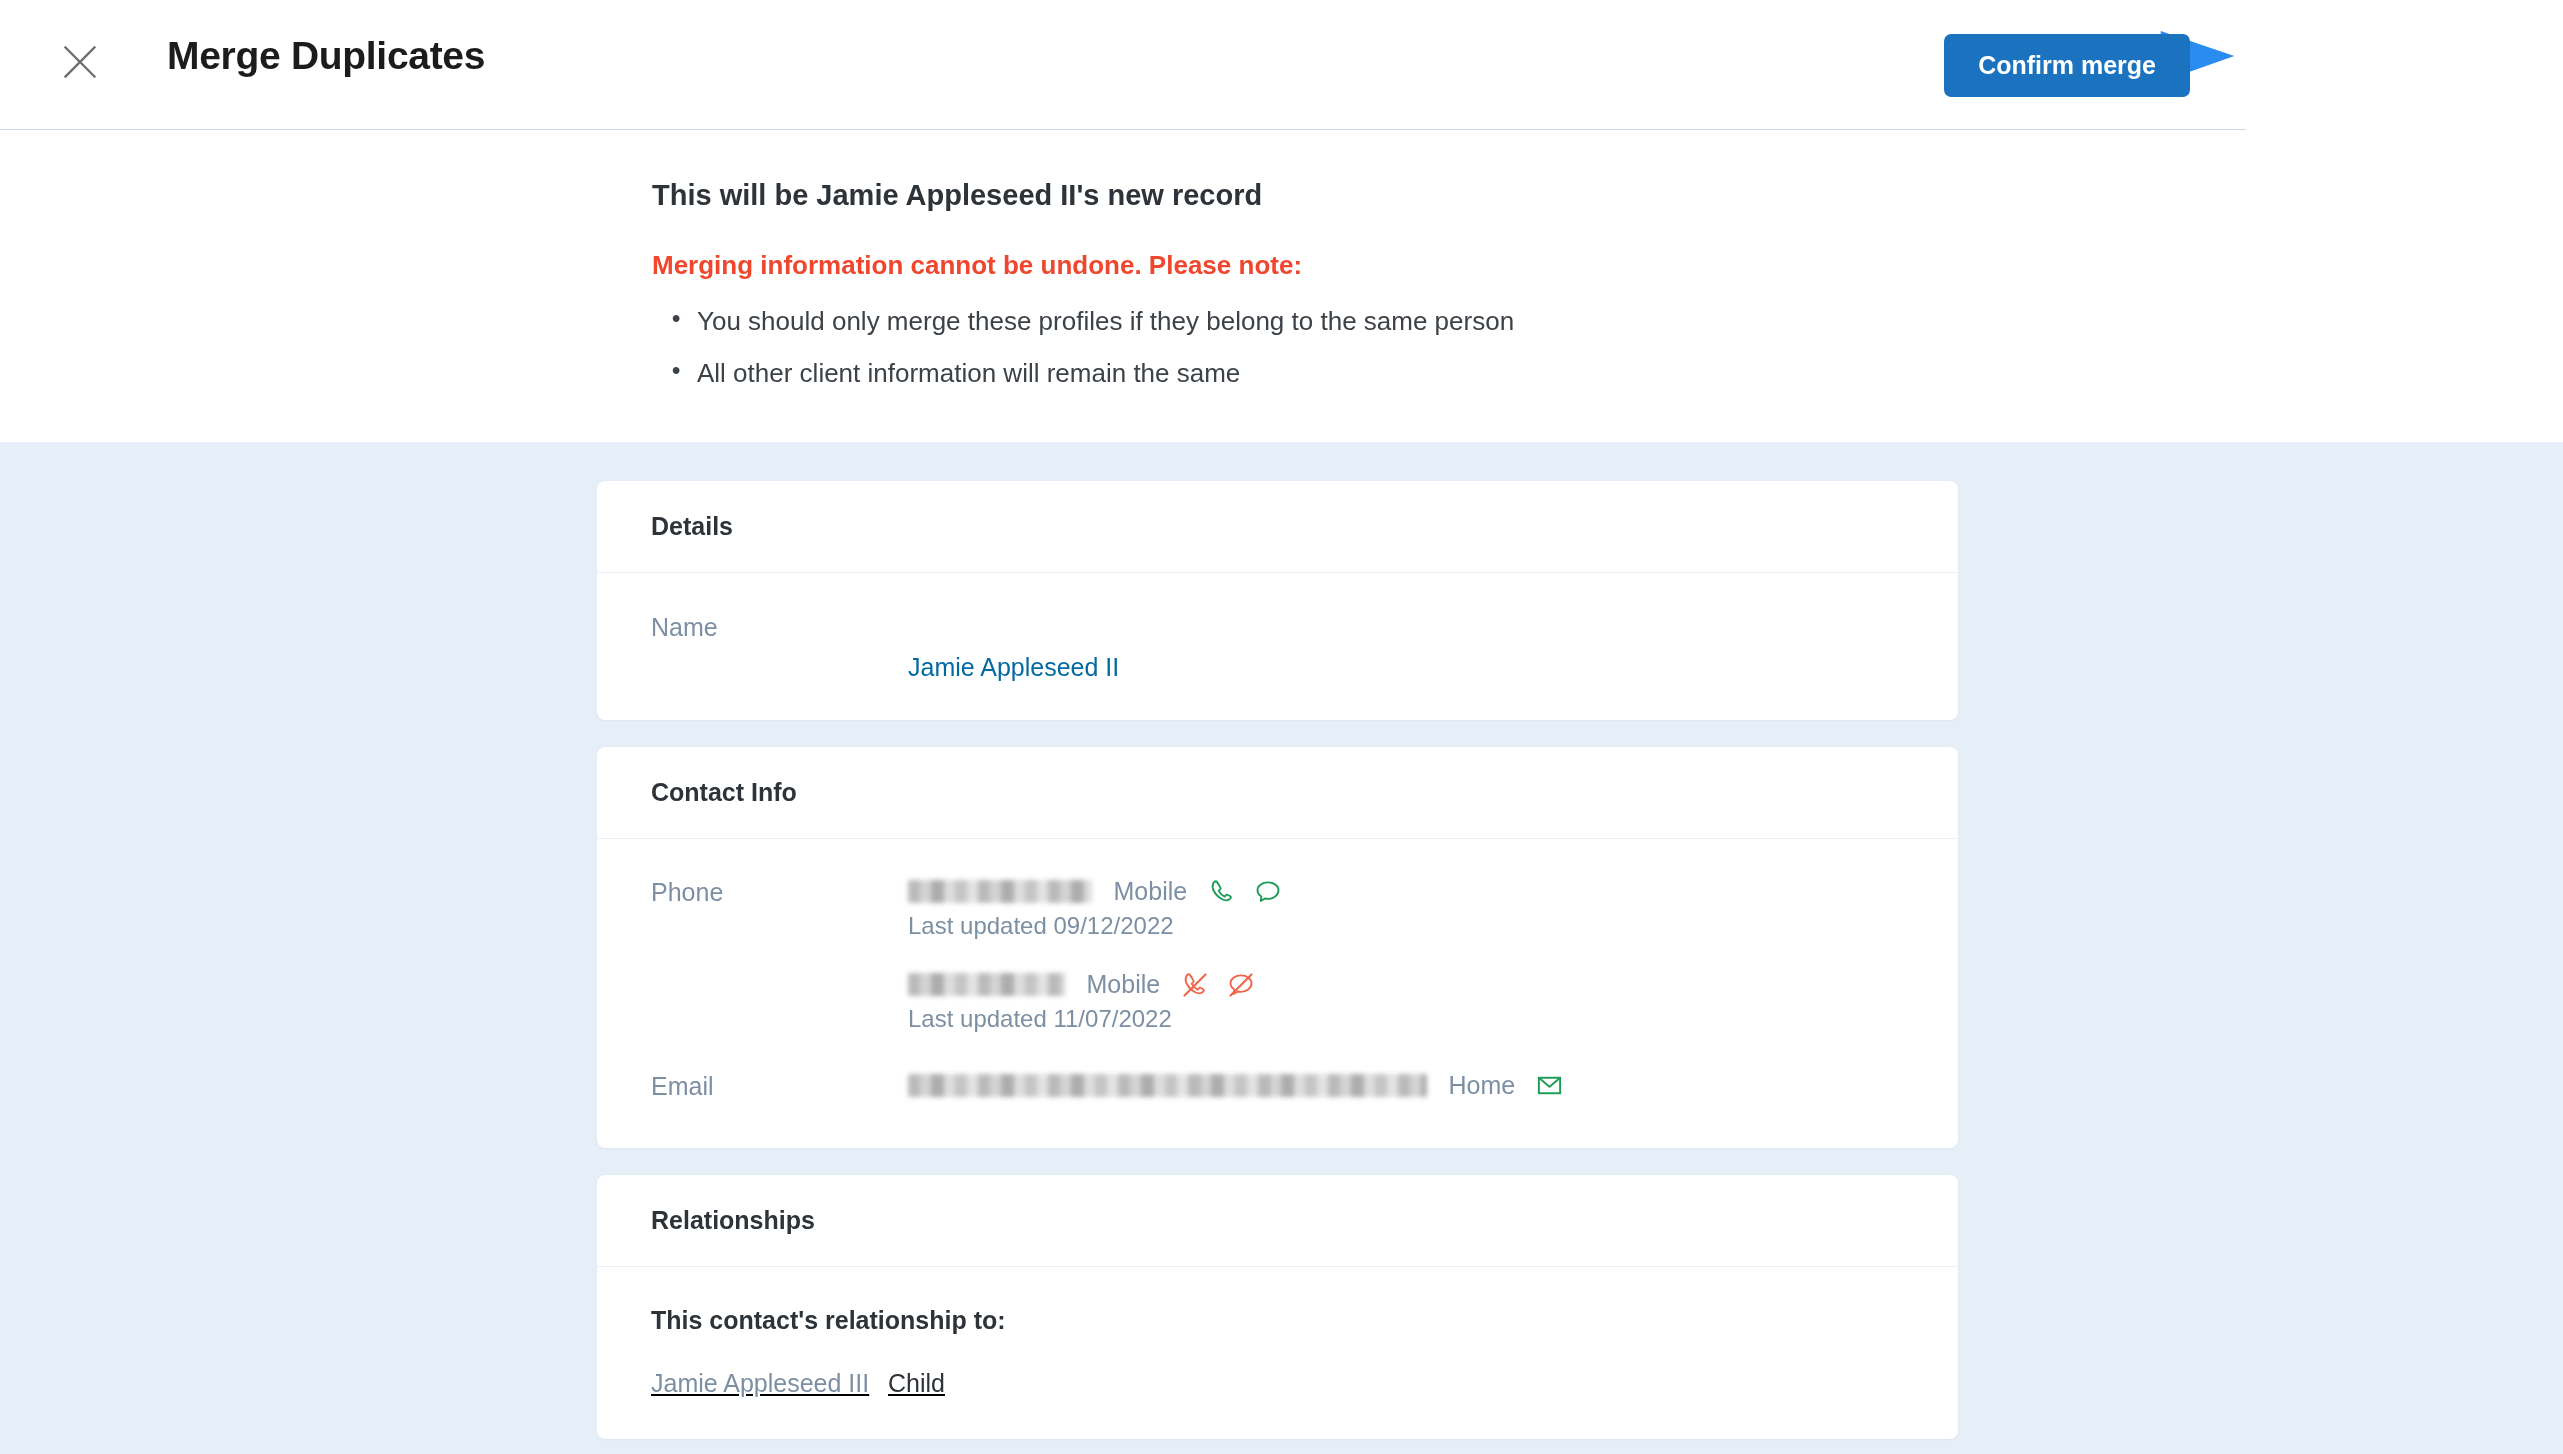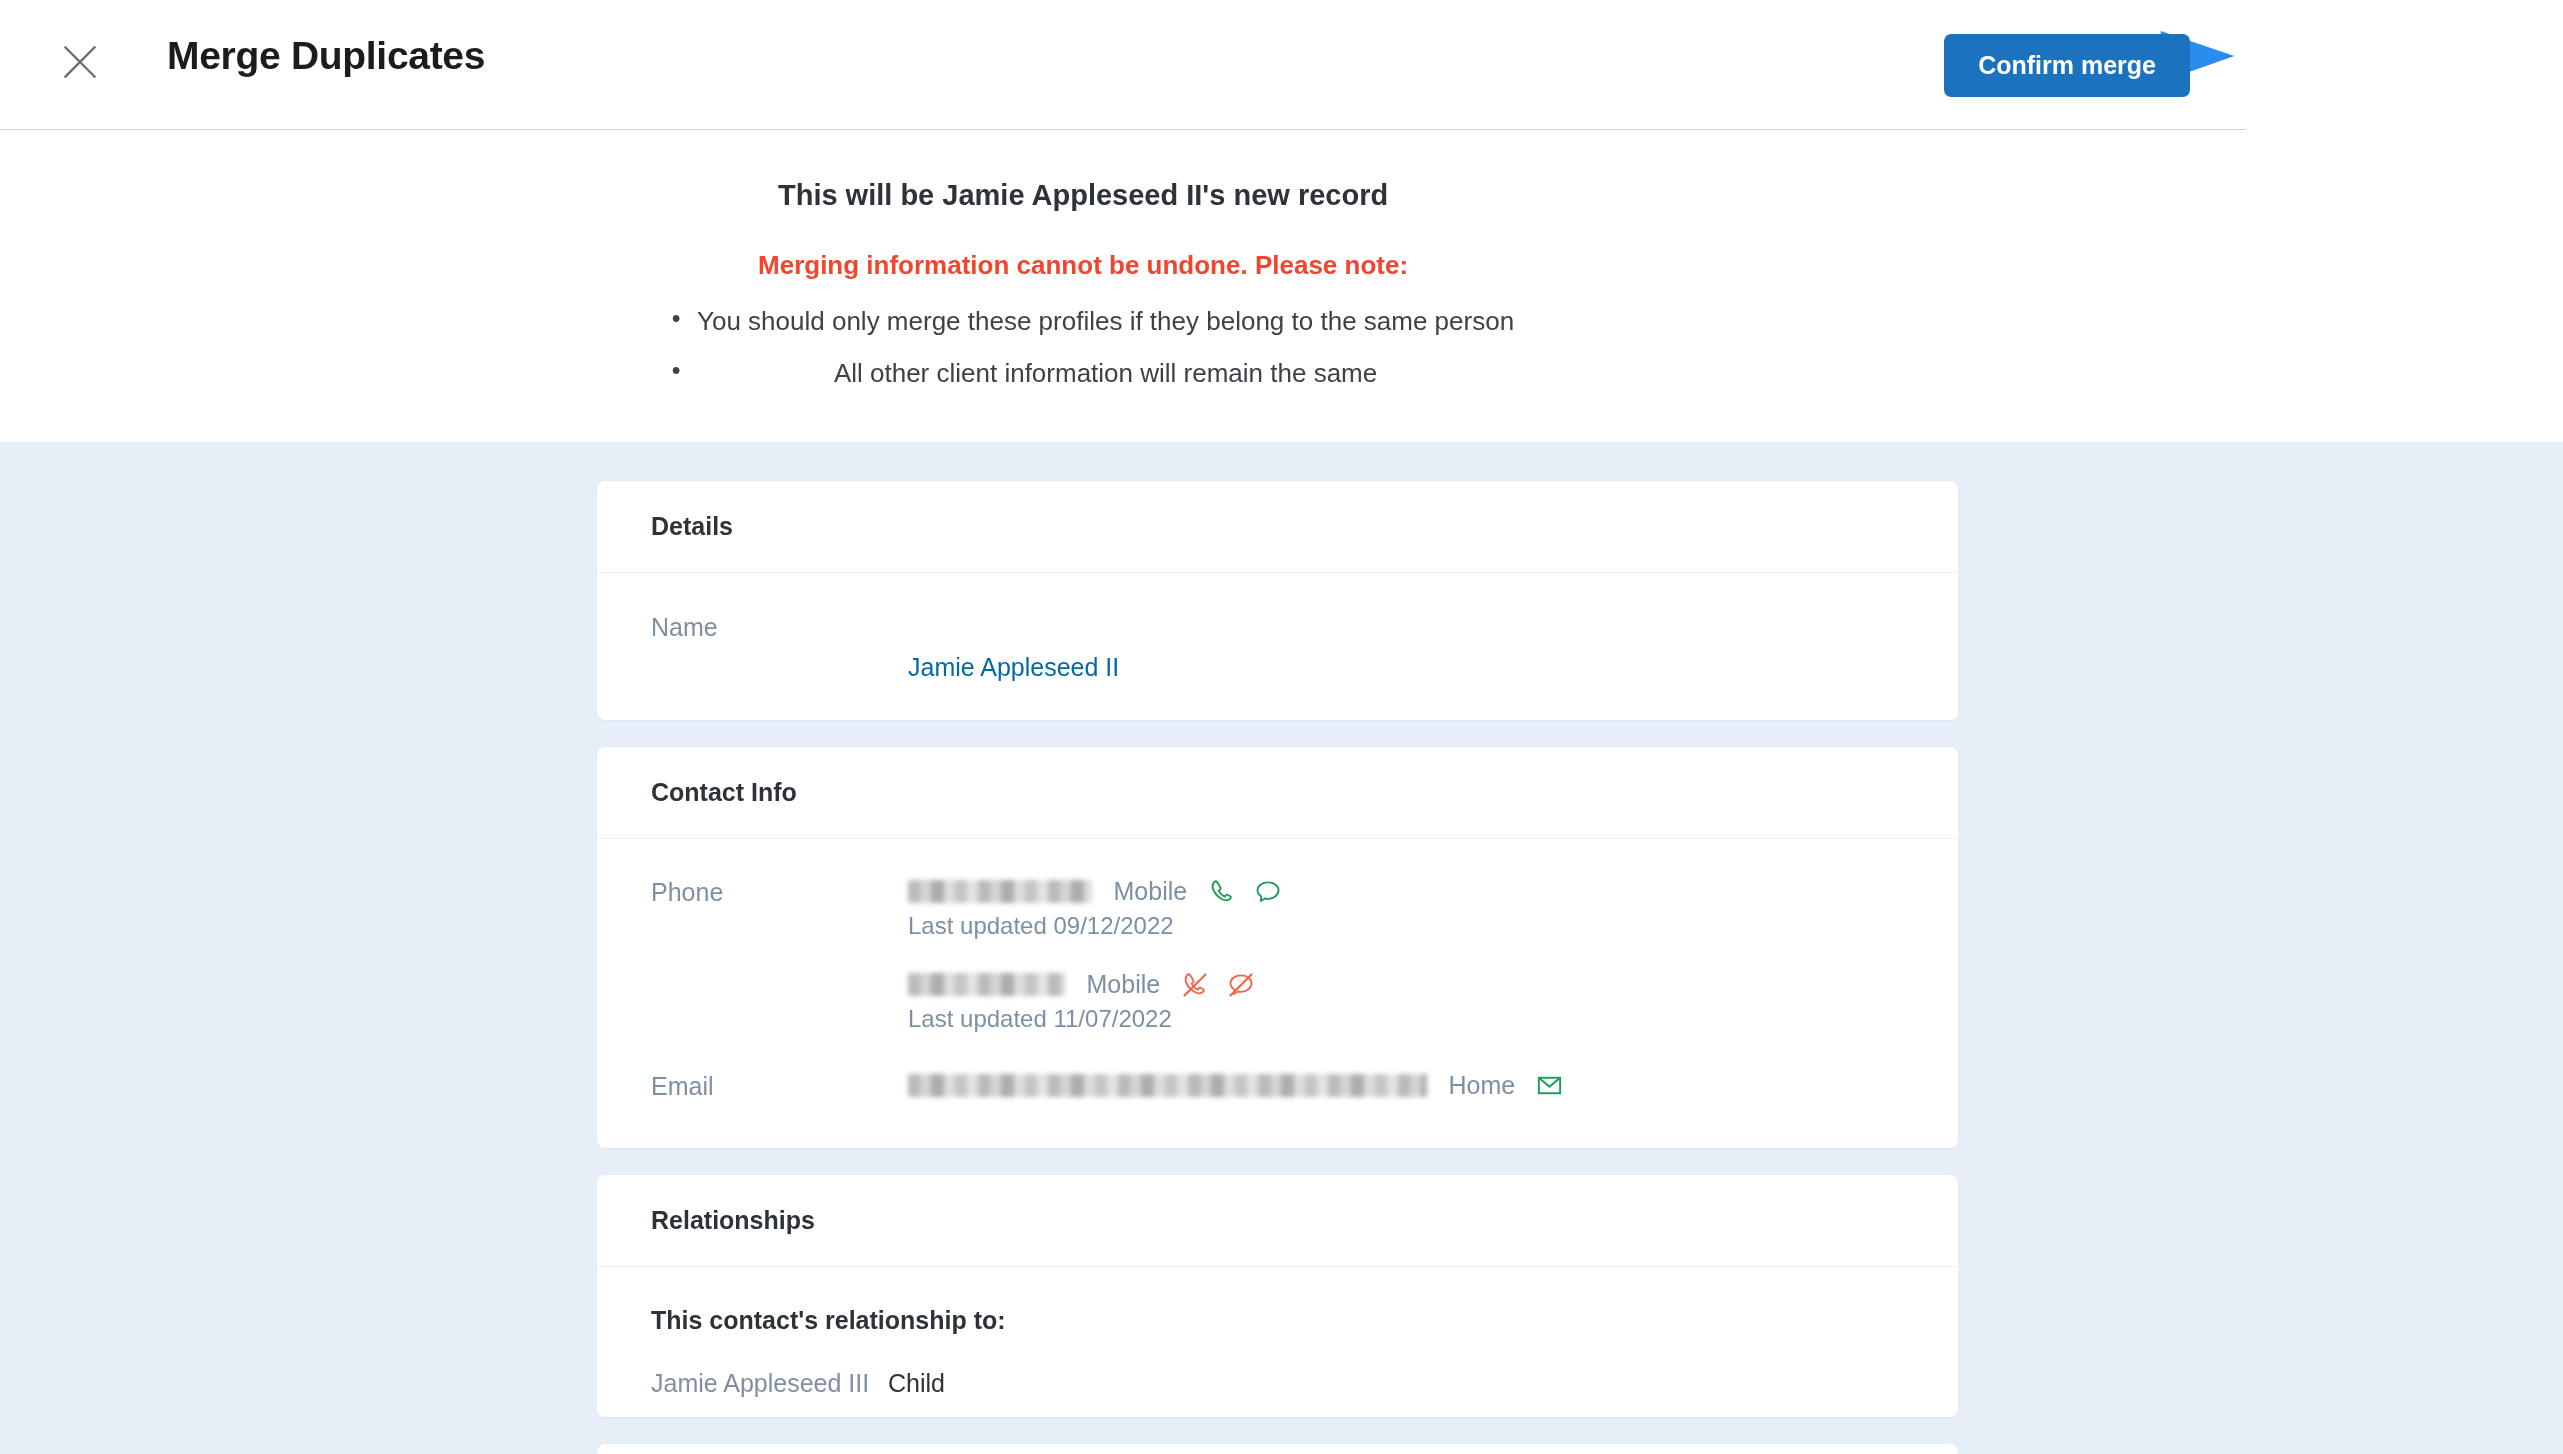--- a/index.html
+++ b/index.html
@@ -67,21 +67,21 @@
   }
 
   
   .intro {
     position: absolute;
     top: 130px; left: 0;
     width: 2563px;
     height: 312px;
     background: #ffffff;
   }
-  .intro-inner { position: absolute; left: 652px; top: 49px; text-align: center; }
+  .intro-inner { position: absolute; left: 652px; top: 49px; }
   .intro-heading {
     font-size: 29px;
     font-weight: bold;
     color: #2d3338;
     margin-bottom: 38px;
   }
   .intro-warning {
     font-size: 26px;
     font-weight: bold;
     color: #f0462d;
@@ -212,21 +212,22 @@
   .rel-intro {
     font-size: 25px;
     font-weight: bold;
     color: #2d3338;
     padding-top: 39px;
   }
   .rel-row {
     display: flex;
     align-items: flex-start;
     padding-top: 34px;
-    padding-bottom: 19px;
+    padding-bottom: 41px;
+    text-decoration: underline;
   }
   .rel-name {
     width: 237px;
     flex: 0 0 237px;
     font-size: 25px;
     color: #7c8fa3;
     cursor: pointer;
   }
   .rel-type {
     font-size: 25px;

